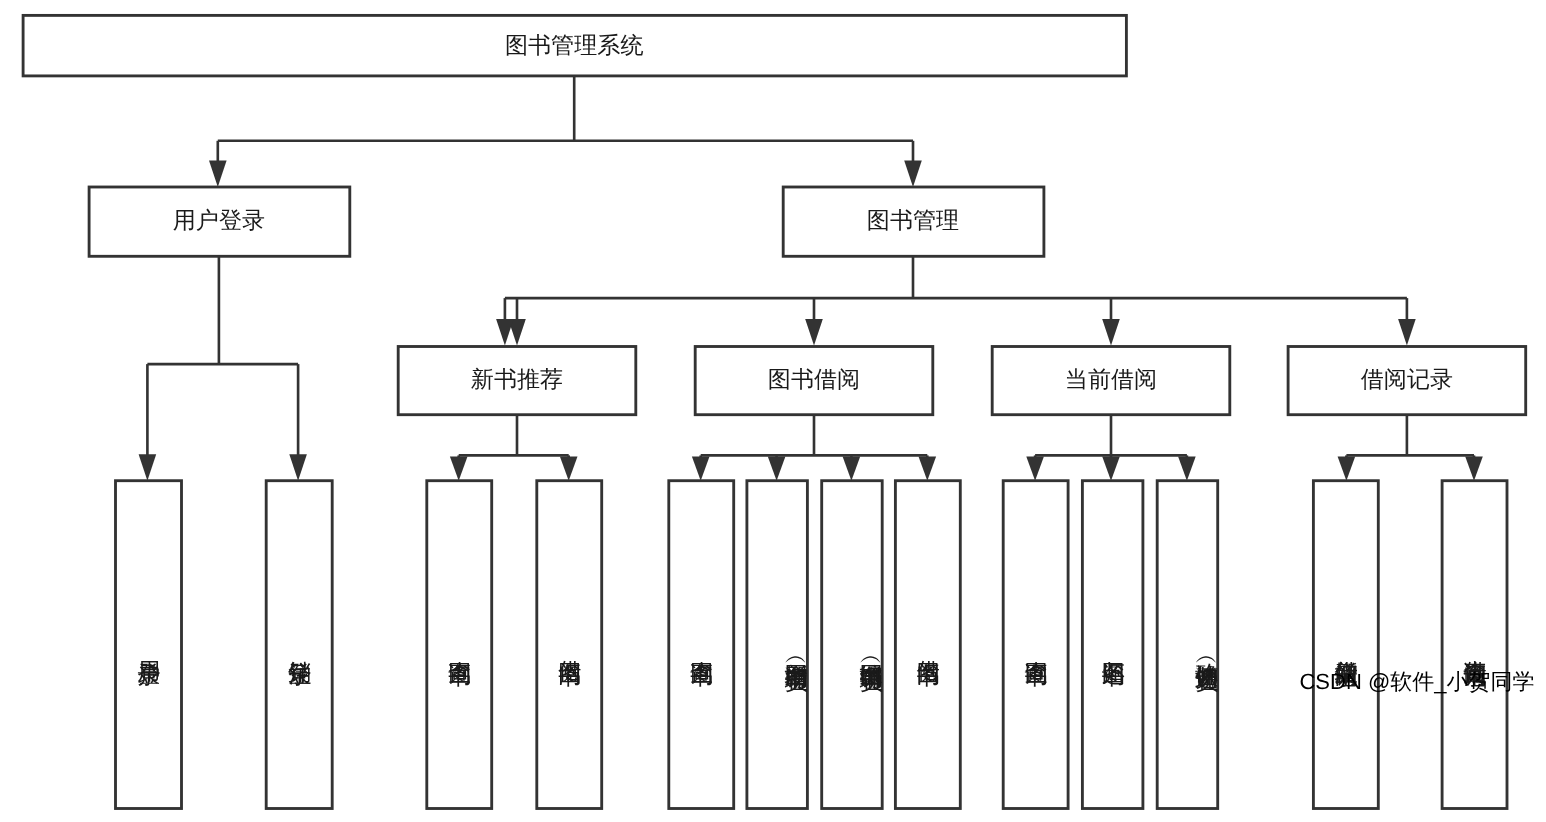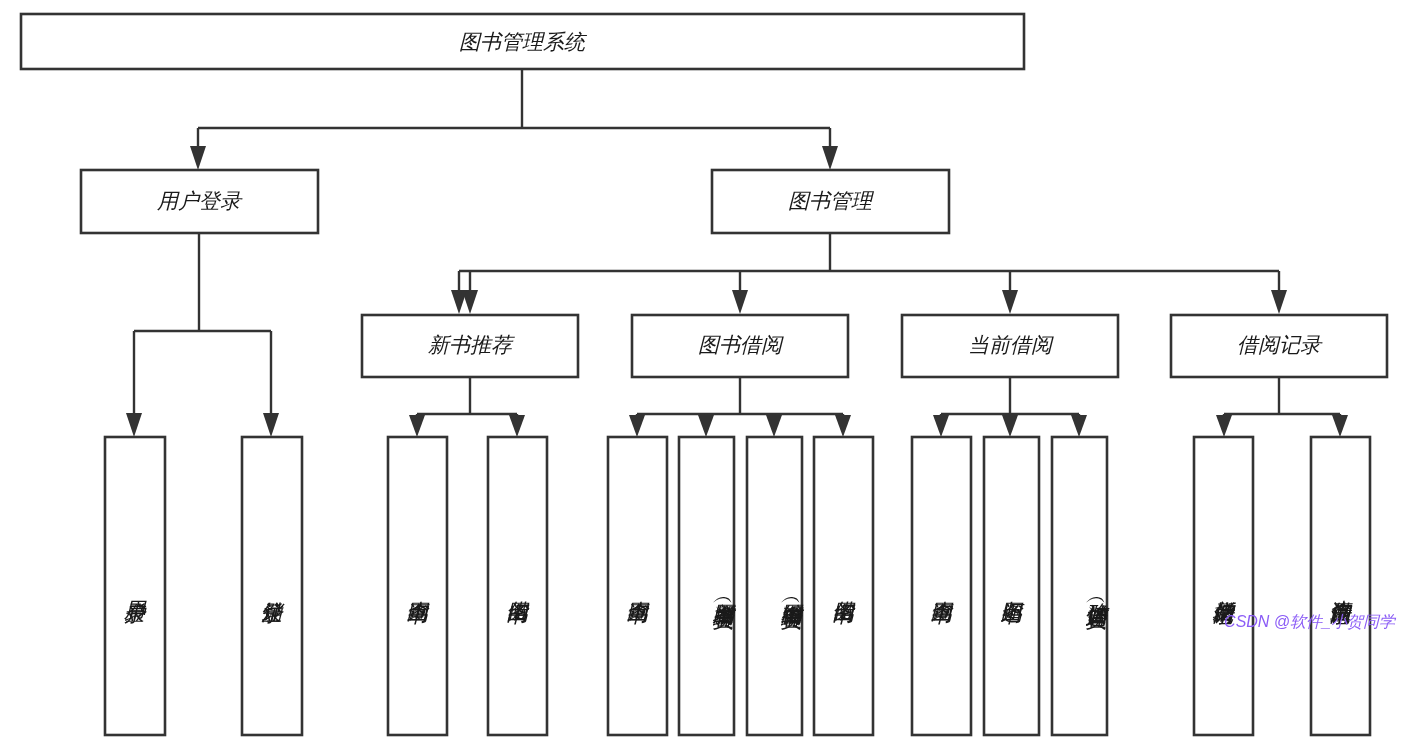--- a/index.html
+++ b/index.html
@@ -12,21 +12,20 @@
     height: 747px;
     font-family: "Liberation Sans", "DejaVu Sans", sans-serif;
     overflow: hidden;
     position: relative;
   }
   #diagram-root {
     position: relative;
     width: 1405px;
     height: 637px;
     background: #ffffff;
-    font-style: italic;
   }
   svg.flow {
     position: absolute;
     left: 0;
     top: 0;
     width: 1405px;
     height: 747px;
     display: block;
   }
   .node-rect {
@@ -66,22 +65,22 @@
     justify-content: center;
     text-align: center;
     pointer-events: none;
     user-select: none;
   }
   .watermark {
     position: absolute;
     right: 10px;
     bottom: 4px;
     font-family: "Liberation Sans", "DejaVu Sans", sans-serif;
-    font-size: 16px;
-    color: #8b5cf6;
+    font-size: 20px;
+    color: #000000;
     white-space: nowrap;
     user-select: none;
   }
 </style>
 </head>
 <body>
 
 <div id="diagram-root">
 
   <svg class="flow" viewBox="0 0 1405 747">

